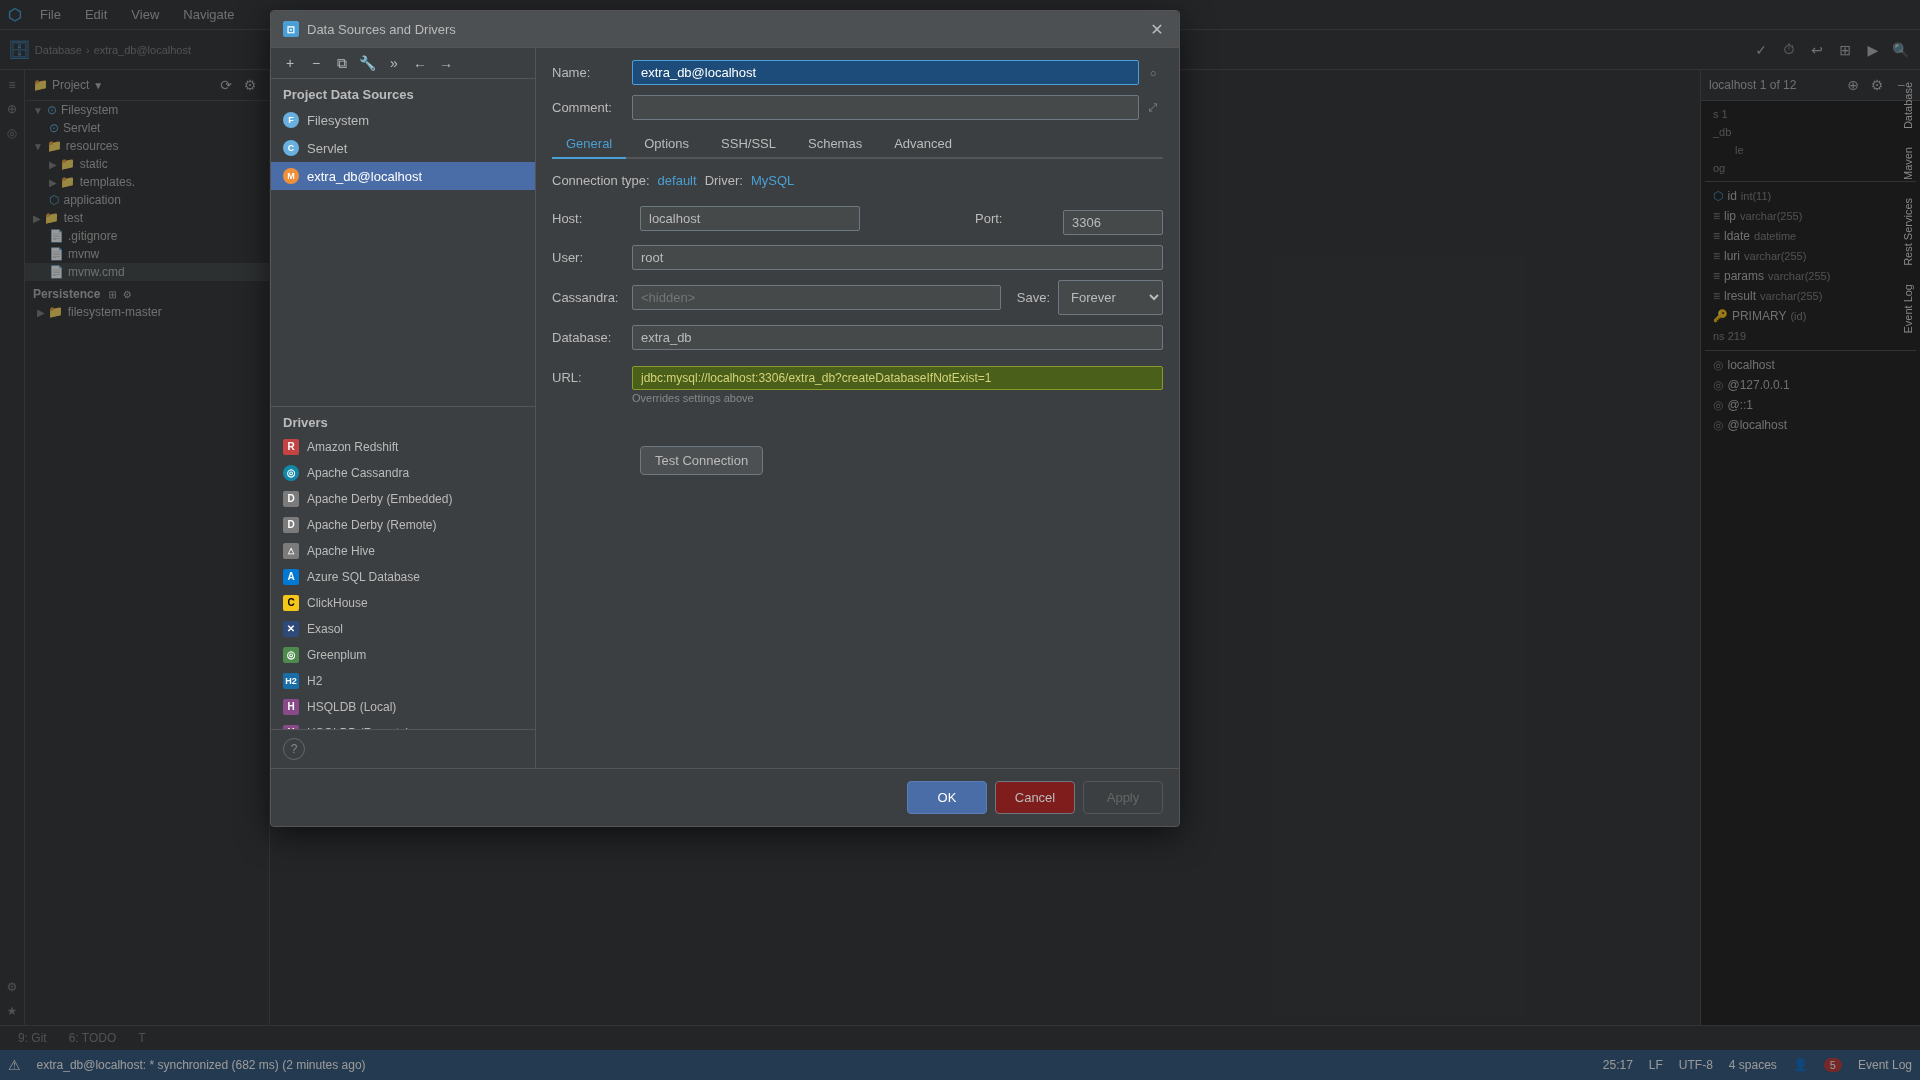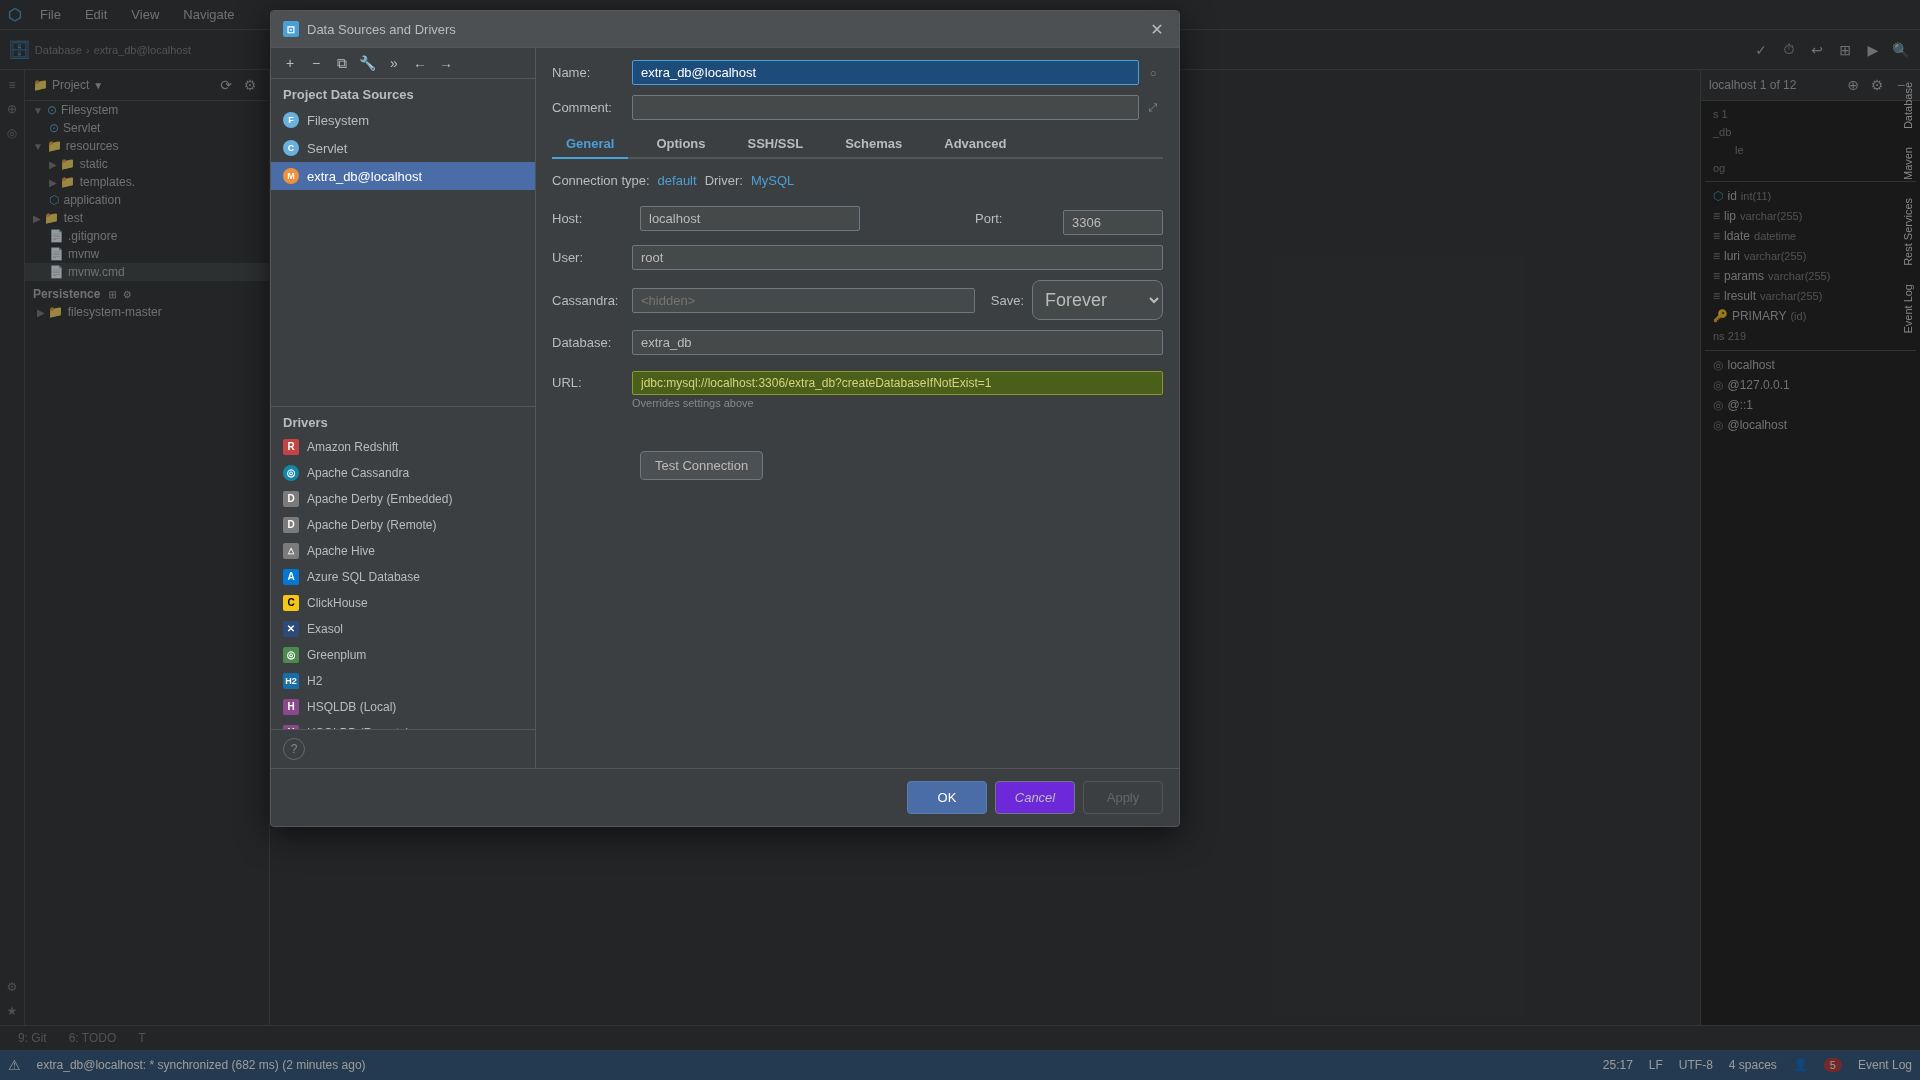--- a/index.html
+++ b/index.html
@@ -261,22 +261,21 @@
       color: #888;
       font-size: 11px;
       margin-left: 4px;
     }
 
     
     .tab-bar {
       display: flex;
       border-bottom: 2px solid #555;
       margin-bottom: 14px;
-      gap: 14px;
-      font-weight: bold;
+      gap: 4px;
     }
 
     .tab {
       padding: 6px 14px;
       cursor: pointer;
       color: #bbbbbb;
       font-size: 13px;
       border-bottom: 2px solid transparent;
       margin-bottom: -2px;
     }
@@ -315,24 +314,24 @@
     .port-field {
       display: flex;
       align-items: center;
       gap: 8px;
     }
 
     
     .save-select {
       background: #45494a;
       border: 1px solid #6e7880;
-      border-radius: 8px;
+      border-radius: 2px;
       padding: 8px 8px;
       color: #bbbbbb;
-      font-size: 18px;
+      font-size: 13px;
       outline: none;
       cursor: pointer;
     }
 
     
     .url-field {
       background: #4a5f1a;
       border: 1px solid #8a9a2a;
       border-radius: 2px;
       padding: 4px 8px;
@@ -378,29 +377,28 @@
       border: 1px solid #5a7db7;
       border-radius: 4px;
       padding: 8px 28px;
       color: #ffffff;
       font-size: 13px;
       cursor: pointer;
       min-width: 80px;
     }
 
     .btn-secondary {
-      background: #6d28d9;
+      background: #7f1d1d;
       border: 1px solid #6e7880;
       border-radius: 4px;
       padding: 8px 16px;
       color: #bbbbbb;
       font-size: 13px;
       cursor: pointer;
       min-width: 80px;
-      font-style: italic;
     }
 
     .btn-disabled {
       background: #3c3f41;
       border: 1px solid #555;
       border-radius: 4px;
       padding: 8px 16px;
       color: #666;
       font-size: 13px;
       cursor: default;

